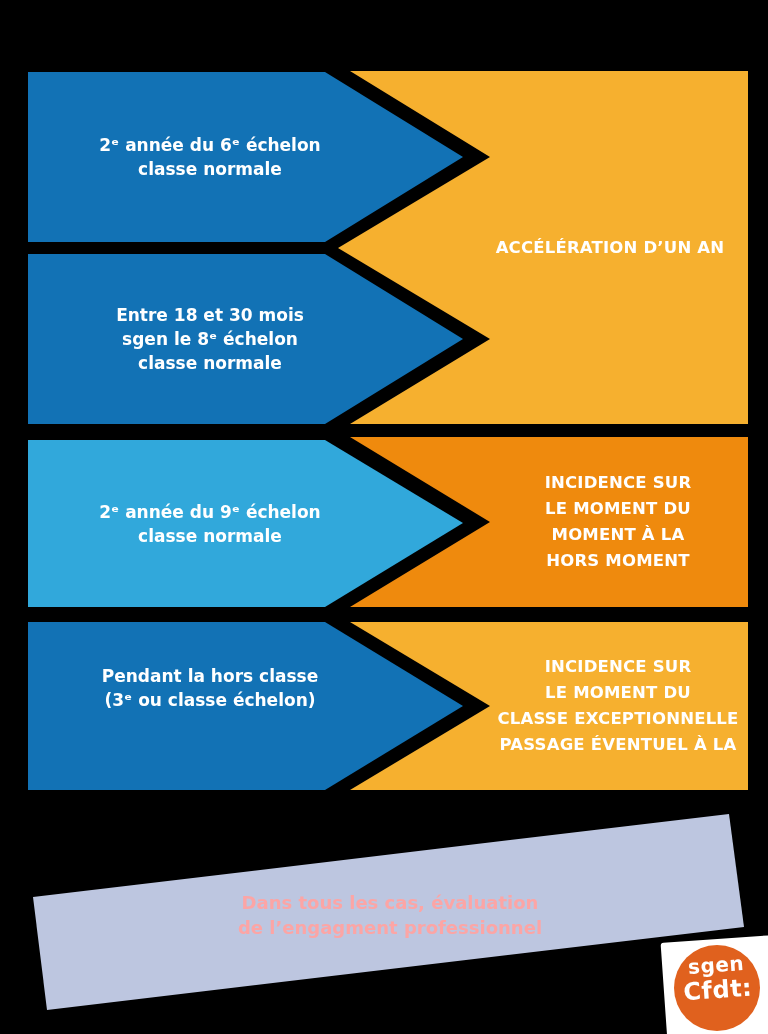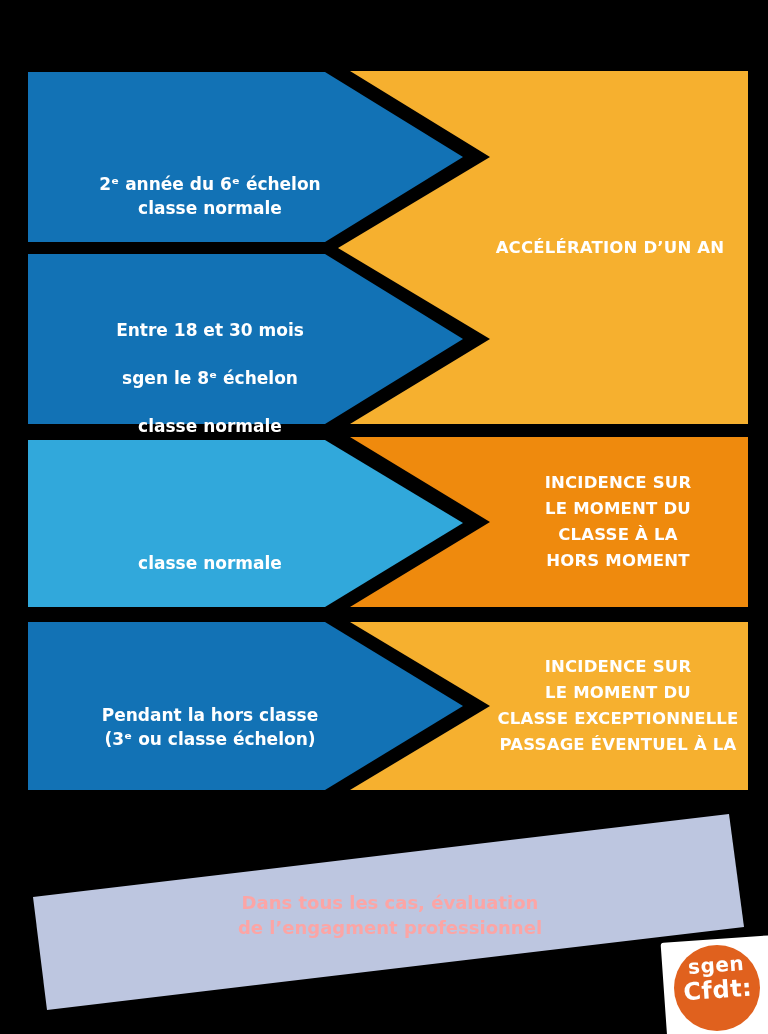--- a/index.html
+++ b/index.html
@@ -15,21 +15,21 @@
   .txt {
     position: absolute;
     display: flex;
     flex-direction: column;
     justify-content: center;
     text-align: center;
     color: #ffffff;
     font-weight: bold;
   }
   .txt span { display: block; }
-  .arrow-text { font-size: 17px; line-height: 24px; margin-top: 39px; }
+  .arrow-text { font-size: 17px; line-height: 24px; }
   .chevron-text { font-size: 16.5px; line-height: 26px; letter-spacing: 0.2px; }
   .band-text { font-size: 18px; line-height: 25px; color: #fca5a5; }
   .logo-text {
     position: absolute;
     left: 672px; top: 954px; width: 90px;
     text-align: center;
     color: #ffffff;
     font-weight: bold;
     transform: rotate(-4deg);
   }
@@ -55,40 +55,41 @@
     <polygon points="33,897 729,814 744,927 47,1010" fill="#BDC6E0"></polygon>
 
     <rect x="664" y="939" width="112" height="102" rx="3" transform="rotate(-4 719 990)" fill="#FFFFFF"></rect>
     <circle cx="717" cy="988" r="43" fill="#E0611E"></circle>
   </svg>
 
   <div class="txt arrow-text" style="left:30px; top:72px; width:360px; height:170px;">
     <span>2ᵉ année du 6ᵉ échelon</span>
     <span>classe normale</span>
   </div>
-  <div class="txt arrow-text" style="left:30px; top:254px; width:360px; height:170px;gap:24px;">
+  <div class="txt arrow-text" style="left:30px; top:254px; width:360px; height:170px;">
     <span>Entre 18 et 30 mois</span>
     <span>sgen le 8ᵉ échelon</span>
     <span>classe normale</span>
   </div>
   <div class="txt arrow-text" style="left:30px; top:440px; width:360px; height:167px;">
+    <span>2ᵉ année du 9ᵉ échelon</span>
     <span>classe normale</span>
   </div>
   <div class="txt arrow-text" style="left:30px; top:622px; width:360px; height:132px;">
     <span>Pendant la hors classe</span>
     <span>(3ᵉ ou classe échelon)</span>
   </div>
 
   <div class="txt chevron-text" style="left:470px; top:71px; width:280px; height:353px;">
     <span>ACCÉLÉRATION D’UN AN</span>
   </div>
   <div class="txt chevron-text" style="left:478px; top:437px; width:280px; height:170px;">
     <span>INCIDENCE SUR</span>
     <span>LE MOMENT DU</span>
-    <span>CLASSE À LA</span>
+    <span>MOMENT À LA</span>
     <span>HORS MOMENT</span>
   </div>
   <div class="txt chevron-text" style="left:478px; top:622px; width:280px; height:168px;">
     <span>INCIDENCE SUR</span>
     <span>LE MOMENT DU</span>
     <span>CLASSE EXCEPTIONNELLE</span>
     <span>PASSAGE ÉVENTUEL À LA</span>
   </div>
 
   <div class="txt band-text" style="left:140px; top:860px; width:500px; height:110px;">

